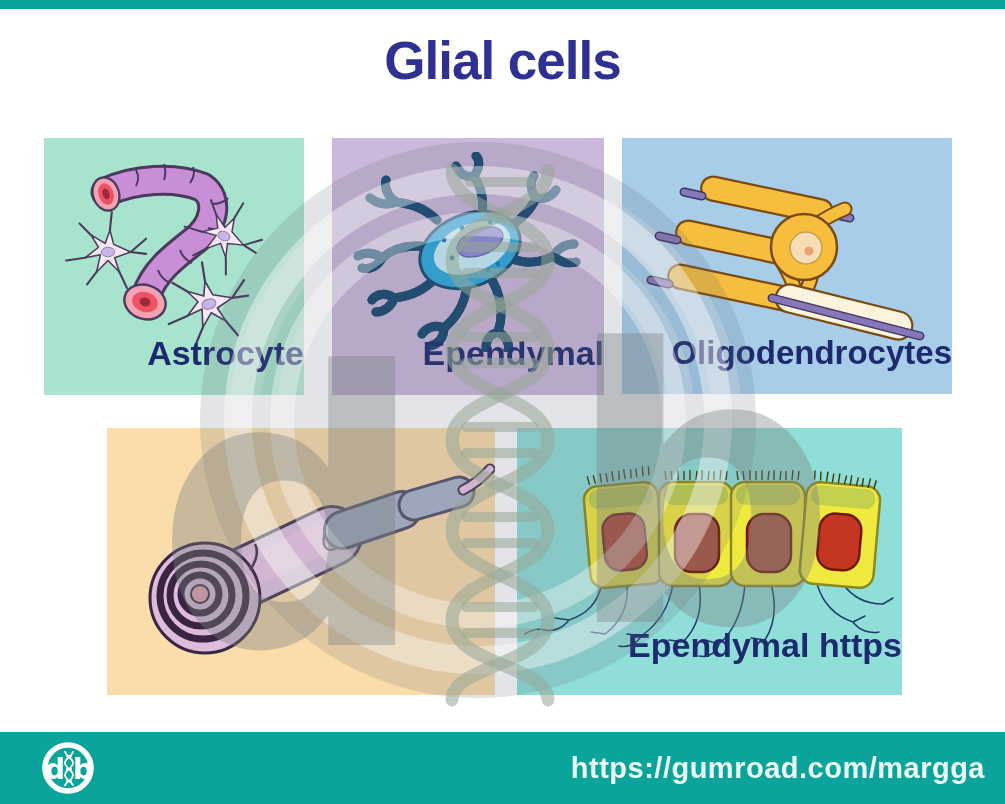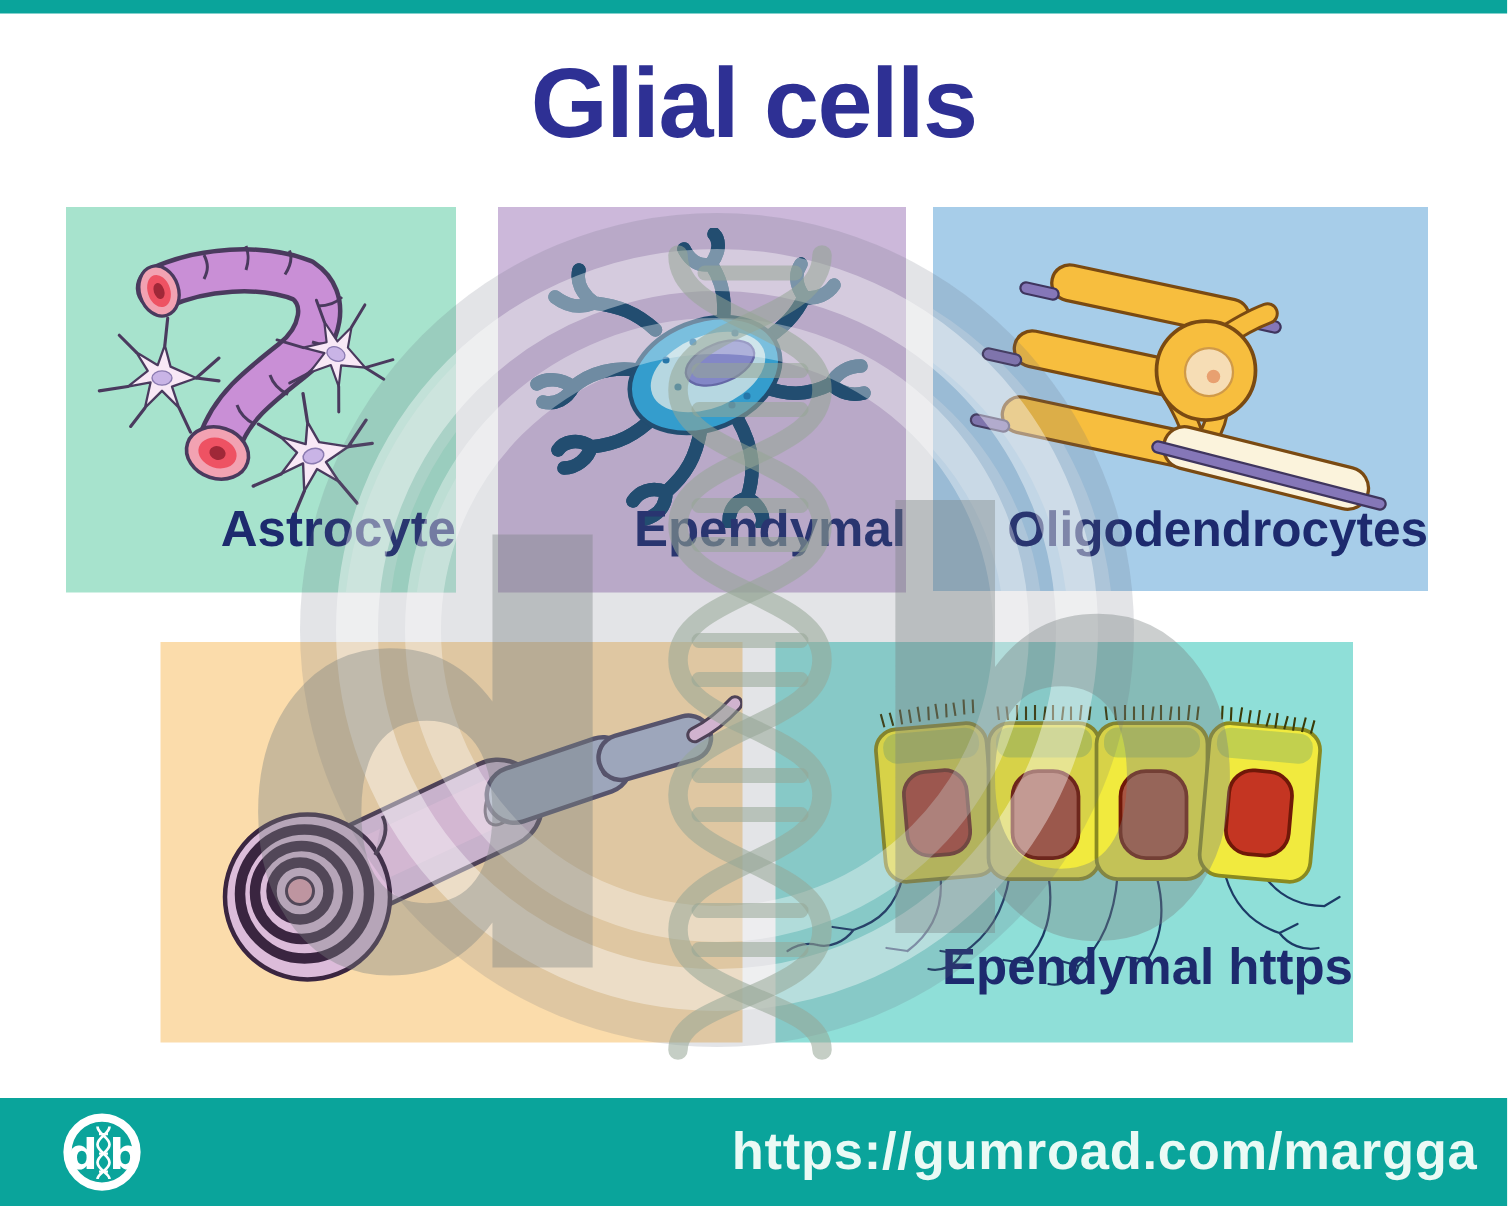--- a/index.html
+++ b/index.html
@@ -3,21 +3,21 @@
 <meta charset="utf-8">
 <style>
   html,body{margin:0;padding:0;background:#ffffff;}
   .poster{
     position:relative;width:1005px;height:804px;overflow:hidden;background:#fff;
     font-family:"Liberation Sans","DejaVu Sans",sans-serif;
   }
   .top-strip{position:absolute;left:0;top:0;width:1005px;height:9px;background:var(--teal,#0aa49b);}
   .page-title{
     position:absolute;left:0;top:30px;width:1005px;text-align:center;
-    font-size:66px;font-weight:700;letter-spacing:-1px;color:var(--title,#2e3094);margin:0;
+    font-size:53px;font-weight:700;letter-spacing:-1px;color:var(--title,#2e3094);margin:0;
   }
   .card{position:absolute;overflow:hidden;}
   .card svg.art{position:absolute;left:0;top:14px;width:100%;}
   .card-label{
     position:absolute;left:0;right:0;text-align:right;
     font-weight:700;font-size:34px;color:var(--label,#1d2a6e);
   }
   .card-deco{position:absolute;left:0;top:0;width:100%;height:100%;pointer-events:none;}
   #card-astrocyte{left:44px;top:138px;width:260px;height:257px;}
   #card-astrocyte .card-label{bottom:22px;}
@@ -29,21 +29,21 @@
   #card-schwann .card-label{bottom:12px;}
   #card-ependymal{left:517px;top:428px;width:385px;height:267px;}
   #card-ependymal .card-label{bottom:30px;}
   .watermark{position:absolute;left:0;top:0;width:1005px;height:804px;pointer-events:none;}
   .footer-bar{
     position:absolute;left:0;top:732px;width:1005px;height:72px;background:var(--teal,#0aa49b);
     display:flex;align-items:center;justify-content:space-between;
   }
   .db-logo{margin-left:36px;}
   .gumroad-url{
-    margin-right:20px;font-size:35px;font-weight:700;color:var(--footer-text,#eafaf5);
+    margin-right:20px;font-size:29px;font-weight:700;color:var(--footer-text,#eafaf5);
     letter-spacing:0.5px;
     margin-left:41px;
   }
 </style>
 </head>
 <body>
 
 <div class="poster" style="--teal: #0aa49b; --title: #2e3094; --label: #1d2a6e; --footer-text: #eafaf5;">
 
   <div class="top-strip"></div>

